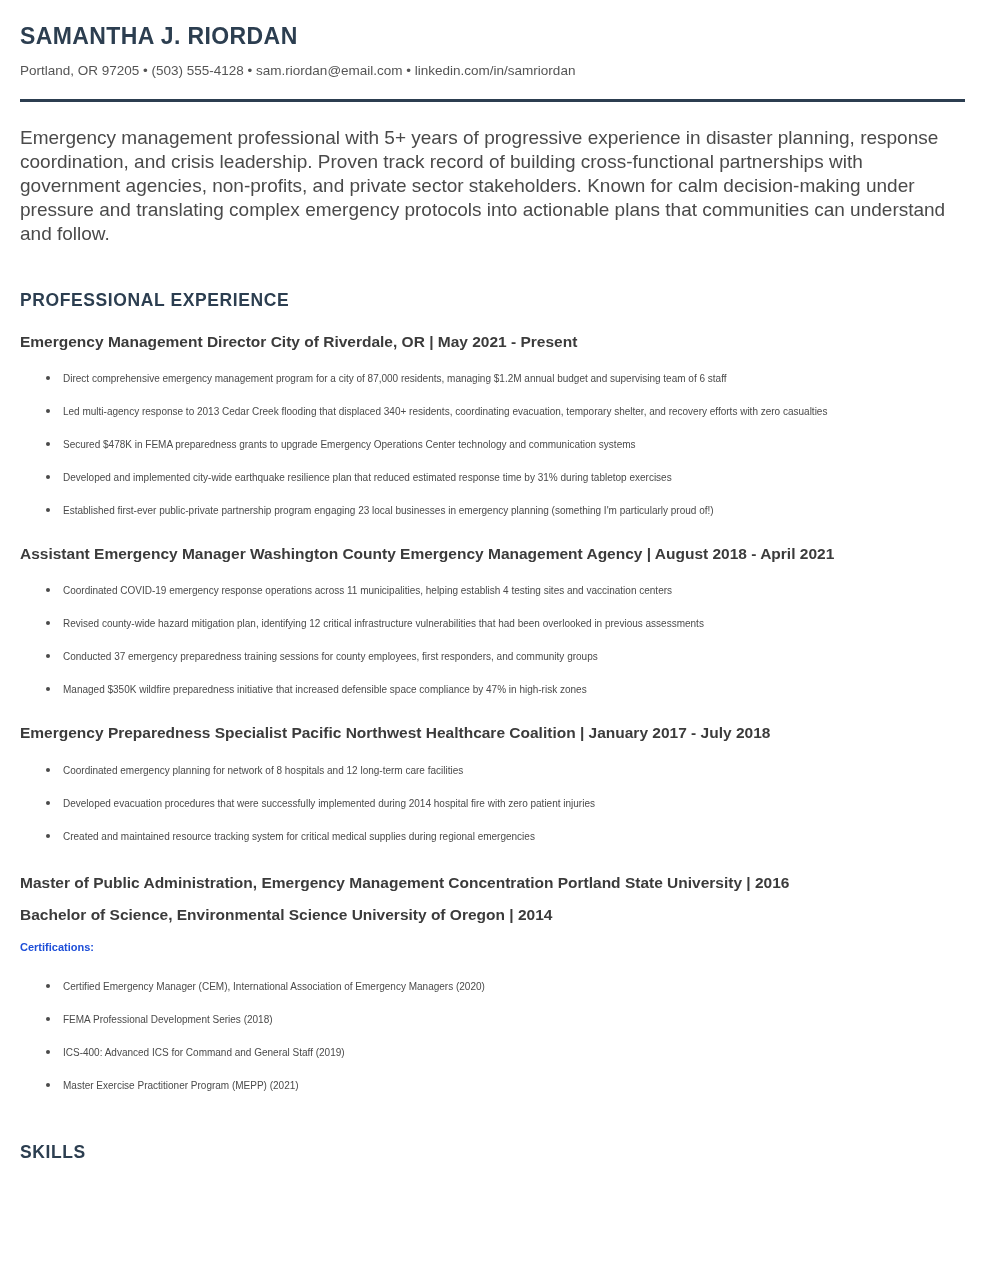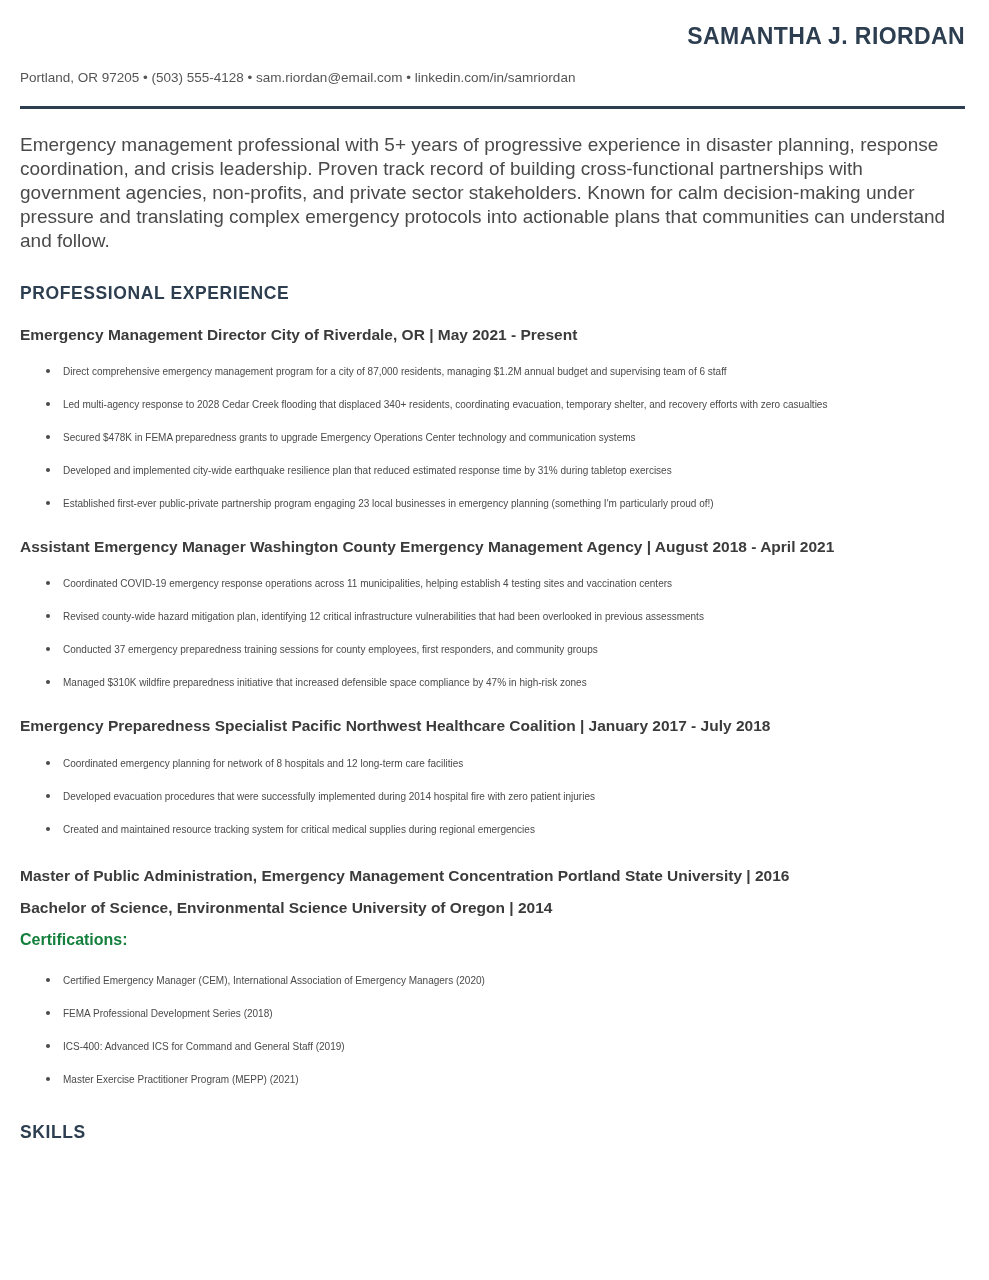--- a/index.html
+++ b/index.html
@@ -19,67 +19,66 @@
     padding: 24px 24px 0 20px;
     width: 989px;
   }
   .person-name {
     font-size: 23px;
     font-weight: bold;
     color: #2c3e50;
     letter-spacing: 0.4px;
     margin: 0;
     line-height: 1.1;
-    text-align: right;
   }
   .contact-line {
     font-size: 13.5px;
     color: #555555;
-    margin-top: 21px;
+    margin-top: 14px;
     line-height: 1.2;
   }
   .header-rule {
     border: none;
     border-top: 3px solid #2c3e50;
     margin: 20px 0 0 0;
   }
   .summary {
     font-size: 19px;
     line-height: 24px;
     color: #4a4a4a;
     margin: 24px 0 0 0;
   }
   h2.section-heading {
     font-size: 17.5px;
     font-weight: bold;
     color: #2c3e50;
     letter-spacing: 0.6px;
-    margin: 31px 0 0 0;
+    margin: 45px 0 0 0;
     line-height: 1.1;
   }
   h3.job-title {
     font-size: 15.5px;
     font-weight: bold;
     color: #3b3b3b;
     margin: 21px 0 0 0;
     line-height: 1.25;
   }
   .degree {
     font-size: 15.5px;
     font-weight: bold;
     color: #3b3b3b;
     margin: 0;
     line-height: 24px;
   }
   .degree-first { margin-top: 22px; }
   .degree + .degree, .certs-label { margin-top: 8px; }
   .certs-label {
-    font-size: 16px;
+    font-size: 11px;
     font-weight: bold;
-    color: #15803d;
+    color: #1d4ed8;
     line-height: 24px;
   }
   ul.bullet-list {
     margin: 15px 0 0 0;
     padding: 0 0 0 41px;
     list-style: disc;
   }
   ul.bullet-list li {
     font-size: 10px;
     line-height: 24px;
@@ -104,32 +103,32 @@
   </header>
 
   <p class="summary">Emergency management professional with 5+ years of progressive experience in disaster planning, response coordination, and crisis leadership. Proven track record of building cross-functional partnerships with government agencies, non-profits, and private sector stakeholders. Known for calm decision-making under pressure and translating complex emergency protocols into actionable plans that communities can understand and follow.</p>
 
   <section>
     <h2 class="section-heading">PROFESSIONAL EXPERIENCE</h2>
 
     <h3 class="job-title">Emergency Management Director City of Riverdale, OR | May 2021 - Present</h3>
     <ul class="bullet-list">
       <li>Direct comprehensive emergency management program for a city of 87,000 residents, managing $1.2M annual budget and supervising team of 6 staff</li>
-      <li>Led multi-agency response to 2028 Cedar Creek flooding that displaced 340+ residents, coordinating evacuation, temporary shelter, and recovery efforts with zero casualties</li>
+      <li>Led multi-agency response to 2013 Cedar Creek flooding that displaced 340+ residents, coordinating evacuation, temporary shelter, and recovery efforts with zero casualties</li>
       <li>Secured $478K in FEMA preparedness grants to upgrade Emergency Operations Center technology and communication systems</li>
       <li>Developed and implemented city-wide earthquake resilience plan that reduced estimated response time by 31% during tabletop exercises</li>
       <li>Established first-ever public-private partnership program engaging 23 local businesses in emergency planning (something I'm particularly proud of!)</li>
     </ul>
 
     <h3 class="job-title">Assistant Emergency Manager Washington County Emergency Management Agency | August 2018 - April 2021</h3>
     <ul class="bullet-list">
       <li>Coordinated COVID-19 emergency response operations across 11 municipalities, helping establish 4 testing sites and vaccination centers</li>
       <li>Revised county-wide hazard mitigation plan, identifying 12 critical infrastructure vulnerabilities that had been overlooked in previous assessments</li>
       <li>Conducted 37 emergency preparedness training sessions for county employees, first responders, and community groups</li>
-      <li>Managed $310K wildfire preparedness initiative that increased defensible space compliance by 47% in high-risk zones</li>
+      <li>Managed $350K wildfire preparedness initiative that increased defensible space compliance by 47% in high-risk zones</li>
     </ul>
 
     <h3 class="job-title">Emergency Preparedness Specialist Pacific Northwest Healthcare Coalition | January 2017 - July 2018</h3>
     <ul class="bullet-list">
       <li>Coordinated emergency planning for network of 8 hospitals and 12 long-term care facilities</li>
       <li>Developed evacuation procedures that were successfully implemented during 2014 hospital fire with zero patient injuries</li>
       <li>Created and maintained resource tracking system for critical medical supplies during regional emergencies</li>
     </ul>
   </section>
 

